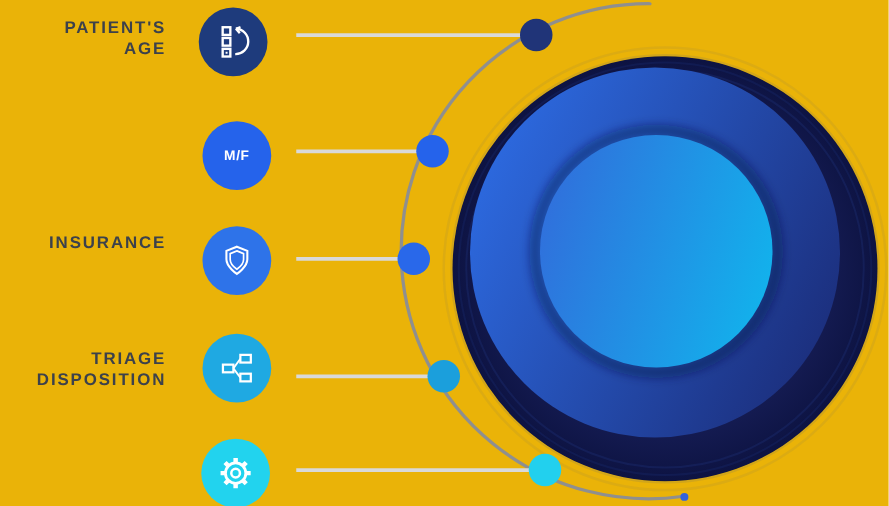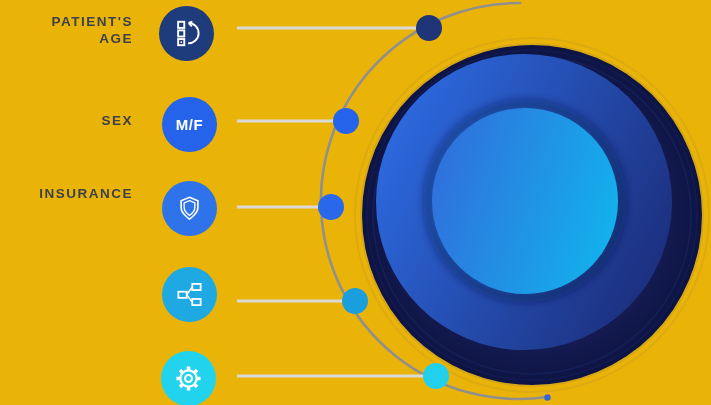--- a/index.html
+++ b/index.html
@@ -16,21 +16,21 @@
   .r1{top:13px}.r2{top:112px}.r3{top:185px}.r4{top:278px}.r5{top:366px}
   .icon-circle{
     position:absolute;width:55px;height:55px;border-radius:50%;
     display:flex;align-items:center;justify-content:center;
   }
   .i1{left:159px;top:6px}
   .i2{left:162px;top:97px}
   .i3{left:162px;top:181px}
   .i4{left:162px;top:267px}
   .i5{left:161px;top:351px}
-  .mf{color:#ffffff;font-weight:bold;font-size:15px;letter-spacing:.5px;}
+  .mf{color:#ffffff;font-weight:bold;font-size:11px;letter-spacing:.5px;}
   .glyph{stroke:#ffffff;fill:none;stroke-width:1.7;}
 </style>
 </head>
 <body>
 
 <div class="canvas">
 
   <svg class="scene" width="711" height="405" viewBox="0 0 711 405">
     <defs>
       <radialGradient id="gradOuter" cx="50%" cy="50%" r="50%">
@@ -73,22 +73,23 @@
 
     <circle cx="429" cy="28" r="13" style="fill: rgb(32, 52, 120);"></circle>
     <circle cx="346" cy="121" r="13" style="fill: rgb(37, 99, 235);"></circle>
     <circle cx="331" cy="207" r="13" style="fill: rgb(41, 104, 234);"></circle>
     <circle cx="355" cy="301" r="13" style="fill: rgb(27, 159, 220);"></circle>
     <circle cx="436" cy="376" r="13" style="fill: rgb(34, 208, 238);"></circle>
   </svg>
 
   <div class="label r1">PATIENT'S
 AGE</div>
-  <div class="label r2">SEX</div>
   <div class="label r3">INSURANCE</div>
+  <div class="label r4">TRIAGE
+DISPOSITION</div>
 
   <div class="icon-circle i1" style="background-color: rgb(30, 59, 124);">
     <svg width="29" height="29" viewBox="0 0 26 26" class="glyph">
       <rect x="5.5" y="2.5" width="5.5" height="5.5"></rect>
       <rect x="5.5" y="10.2" width="5.5" height="5.5"></rect>
       <rect x="5.5" y="18" width="5.5" height="5.5"></rect>
       <rect x="7.6" y="20.1" width="1.4" height="1.4" fill="#ffffff" stroke="none"></rect>
       <path d="M 14.5 21.8 A 9.1 9.1 0 0 0 15 3.6"></path>
       <path d="M 15 3.6 L 18.3 2.4 M 15 3.6 L 17.8 6.7"></path>
     </svg>

